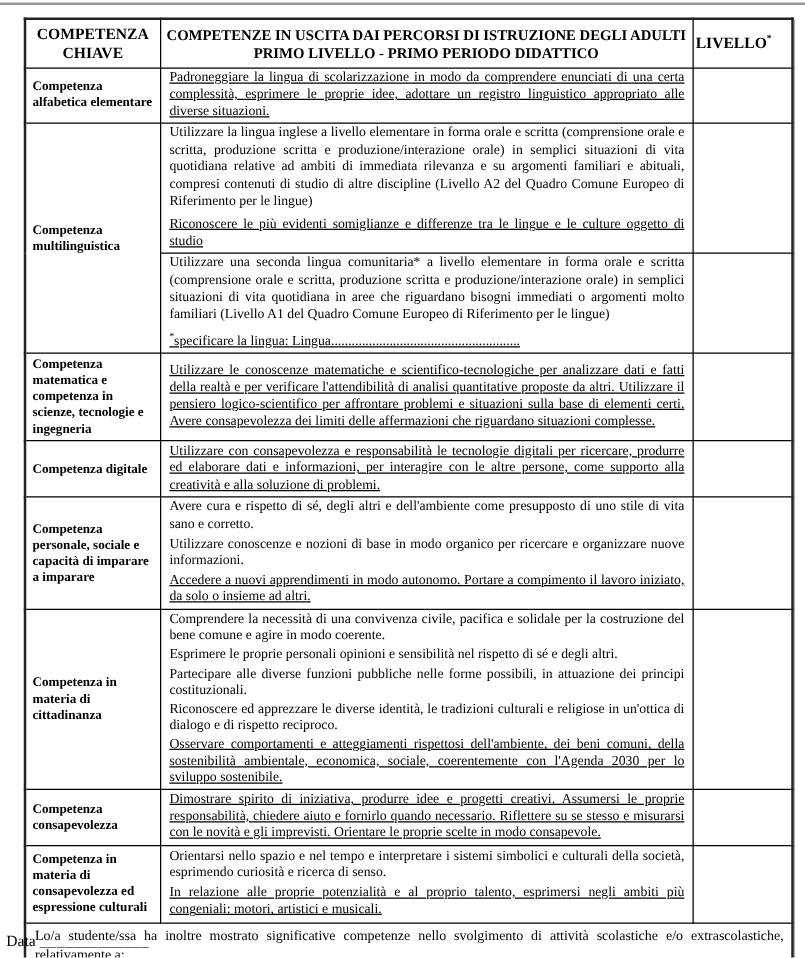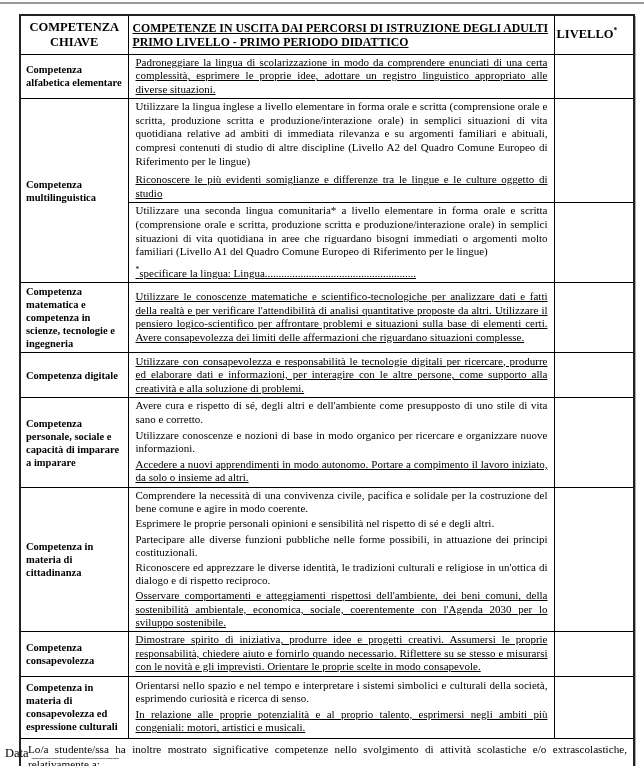--- a/index.html
+++ b/index.html
@@ -27,21 +27,21 @@
     border:1px solid #000;
     vertical-align:middle;
     margin-top:40px;
   }
   th.hdr-key {
     width:108px; font-size:12.5px; line-height:14.5px;
     font-weight:bold; text-align:center; padding:2px 2px;
   }
   th.hdr-main {
     width:426px; font-size:11.8px; line-height:14px;
-    font-weight:bold; text-align:left; padding:2px 4px;text-decoration:underline;
+    font-weight:bold; text-align:center; padding:2px 4px;
   }
   th.hdr-liv {
     width:80px; font-size:12.5px; font-weight:bold; text-align:left; padding:2px 2px;
   }
   td.label-cell {
     font-weight:bold; font-size:10.5px; line-height:13px;
     padding:2px 2px 2px 5px; text-align:left; vertical-align:middle;
   }
   td.text-cell {
     font-size:11px; line-height:13.6px;

